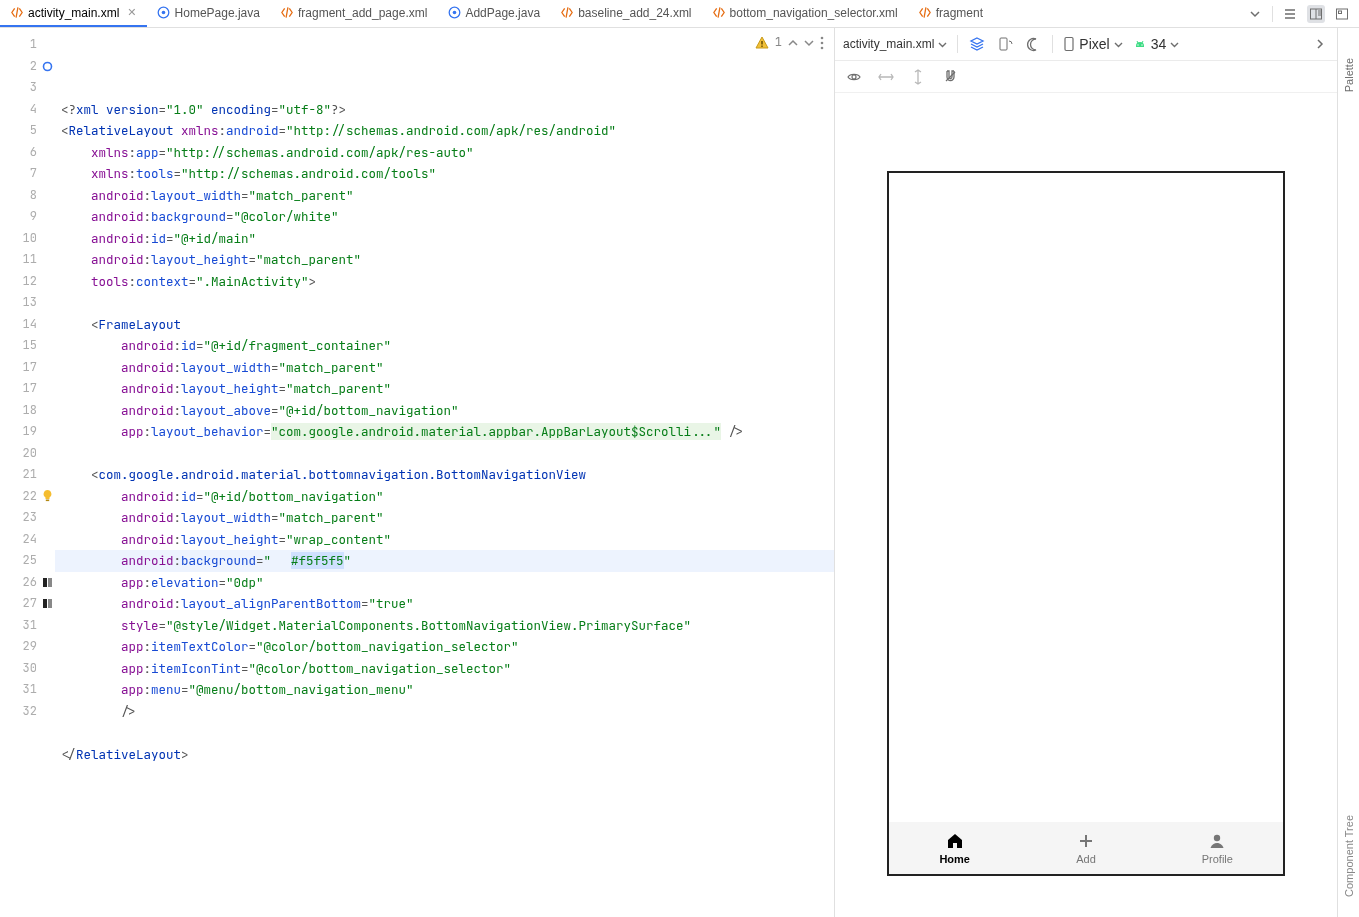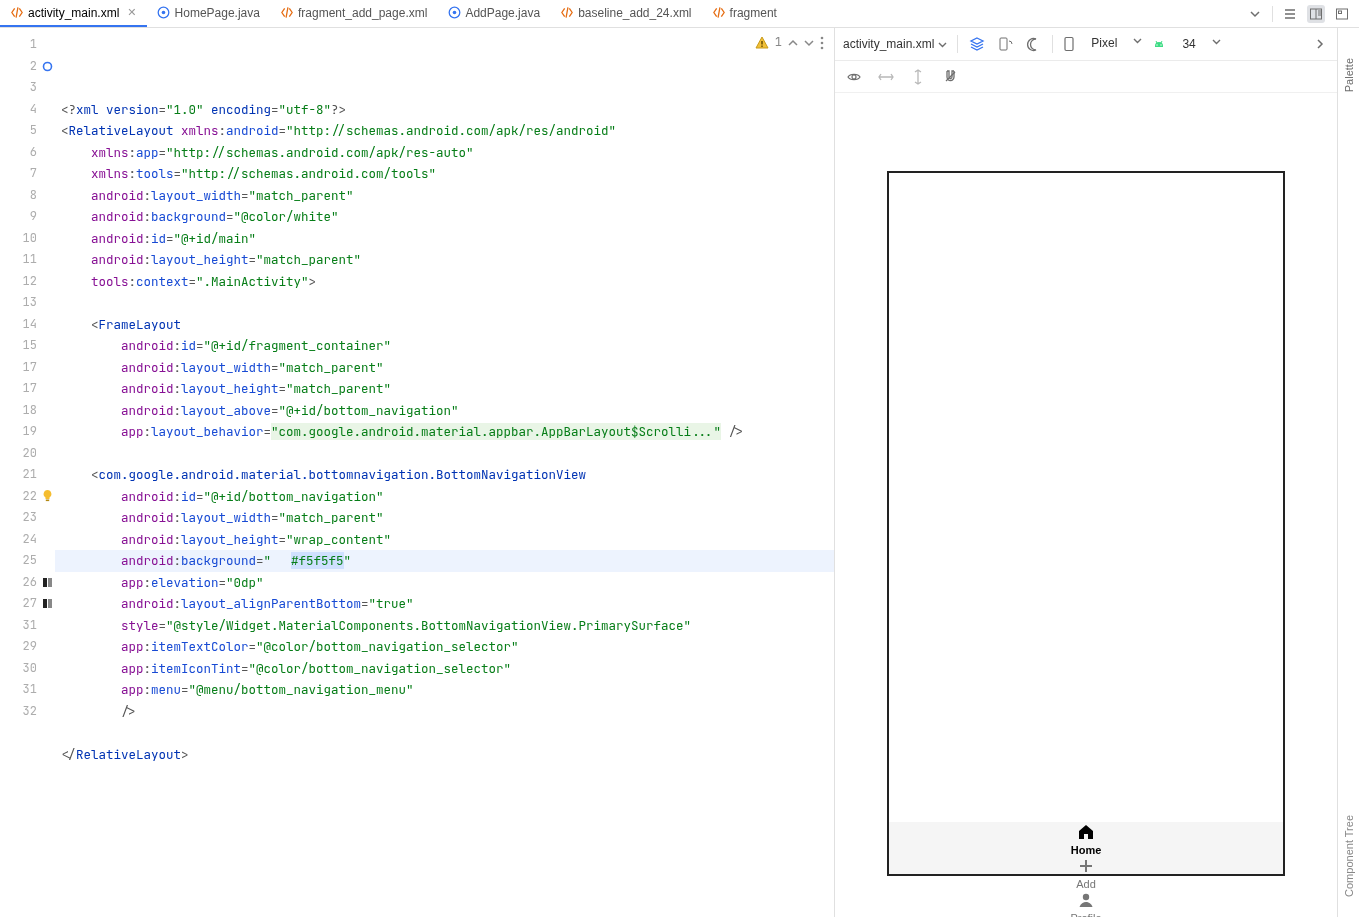--- a/index.html
+++ b/index.html
@@ -44,28 +44,28 @@
 
 .design-pane { width: 524px; display: flex; min-width: 0; }
 .design-main { flex: 1; display: flex; flex-direction: column; min-width: 0; }
 .side-label { width: 22px; border-left: 1px solid #e0e0e0; display: flex; flex-direction: column; align-items: center; padding-top: 30px; gap: 60px; }
 .side-label .vtxt { writing-mode: vertical-rl; transform: rotate(180deg); font-size: 11px; color: #6e6e6e; cursor: pointer; }
 
 .design-toolbar { height: 33px; display: flex; align-items: center; gap: 10px; padding: 0 8px; border-bottom: 1px solid #ebebeb; }
 .dt-file { display: flex; align-items: center; gap: 4px; font-size: 12px; cursor: pointer; }
 .dt-sep { width: 1px; height: 18px; background: #e0e0e0; }
 .dt-ic { width: 18px; height: 18px; display:flex; align-items:center; justify-content:center; color:#6e6e6e; cursor:pointer; }
-.dt-pill { display:flex; gap:16px; font-size:12px; cursor:pointer; }
+.dt-pill { display:flex; align-items:center; gap:4px; font-size:14px; cursor:pointer; }
 
 .design-toolbar2 { height: 32px; display: flex; align-items: center; gap: 14px; padding: 0 10px; border-bottom: 1px solid #f0f0f0; }
 
 .canvas { flex: 1; display: flex; align-items: flex-start; justify-content: center; padding-top: 78px; overflow: hidden; }
 .device { width: 398px; height: 705px; border: 2px solid #222; background: #fff; display: flex; flex-direction: column; }
 .device-body { flex: 1; }
-.bottom-nav { height: 52px; background: #f5f5f5; display: flex; flex-direction: column; }
+.bottom-nav { height: 52px; background: #f5f5f5; display: flex; }
 .bn-item { flex: 1; display: flex; flex-direction: column; align-items: center; justify-content: center; gap: 2px; font-size: 11px; color: #767676; cursor: pointer; }
 .bn-item.active { color: #000; font-weight: 600; }
 .bn-item .ic { width: 20px; height: 20px; }
 
 </style>
 </head>
 <body>
 
 <div class="root">
 
@@ -106,20 +106,28 @@
         </span>
         <span>AddPage.java</span>
       </div>
       <div class="tab">
         <span class="tab-icon">
           <svg width="15" height="13" viewBox="0 0 15 13">
             <path d="M5 2L2 6.5 5 11M10 2l3 4.5L10 11M8.5 1l-2 11" fill="none" stroke="#e66e14" stroke-width="1.4"></path>
           </svg>
         </span>
         <span>baseline_add_24.xml</span>
+      </div>
+      <div class="tab">
+        <span class="tab-icon">
+          <svg width="15" height="13" viewBox="0 0 15 13">
+            <path d="M5 2L2 6.5 5 11M10 2l3 4.5L10 11M8.5 1l-2 11" fill="none" stroke="#e66e14" stroke-width="1.4"></path>
+          </svg>
+        </span>
+        <span>bottom_navigation_selector.xml</span>
       </div>
       <div class="tab">
         <span class="tab-icon">
           <svg width="15" height="13" viewBox="0 0 15 13">
             <path d="M5 2L2 6.5 5 11M10 2l3 4.5L10 11M8.5 1l-2 11" fill="none" stroke="#e66e14" stroke-width="1.4"></path>
           </svg>
         </span>
         <span>fragment</span>
       </div>
       <div class="tab-tools">

